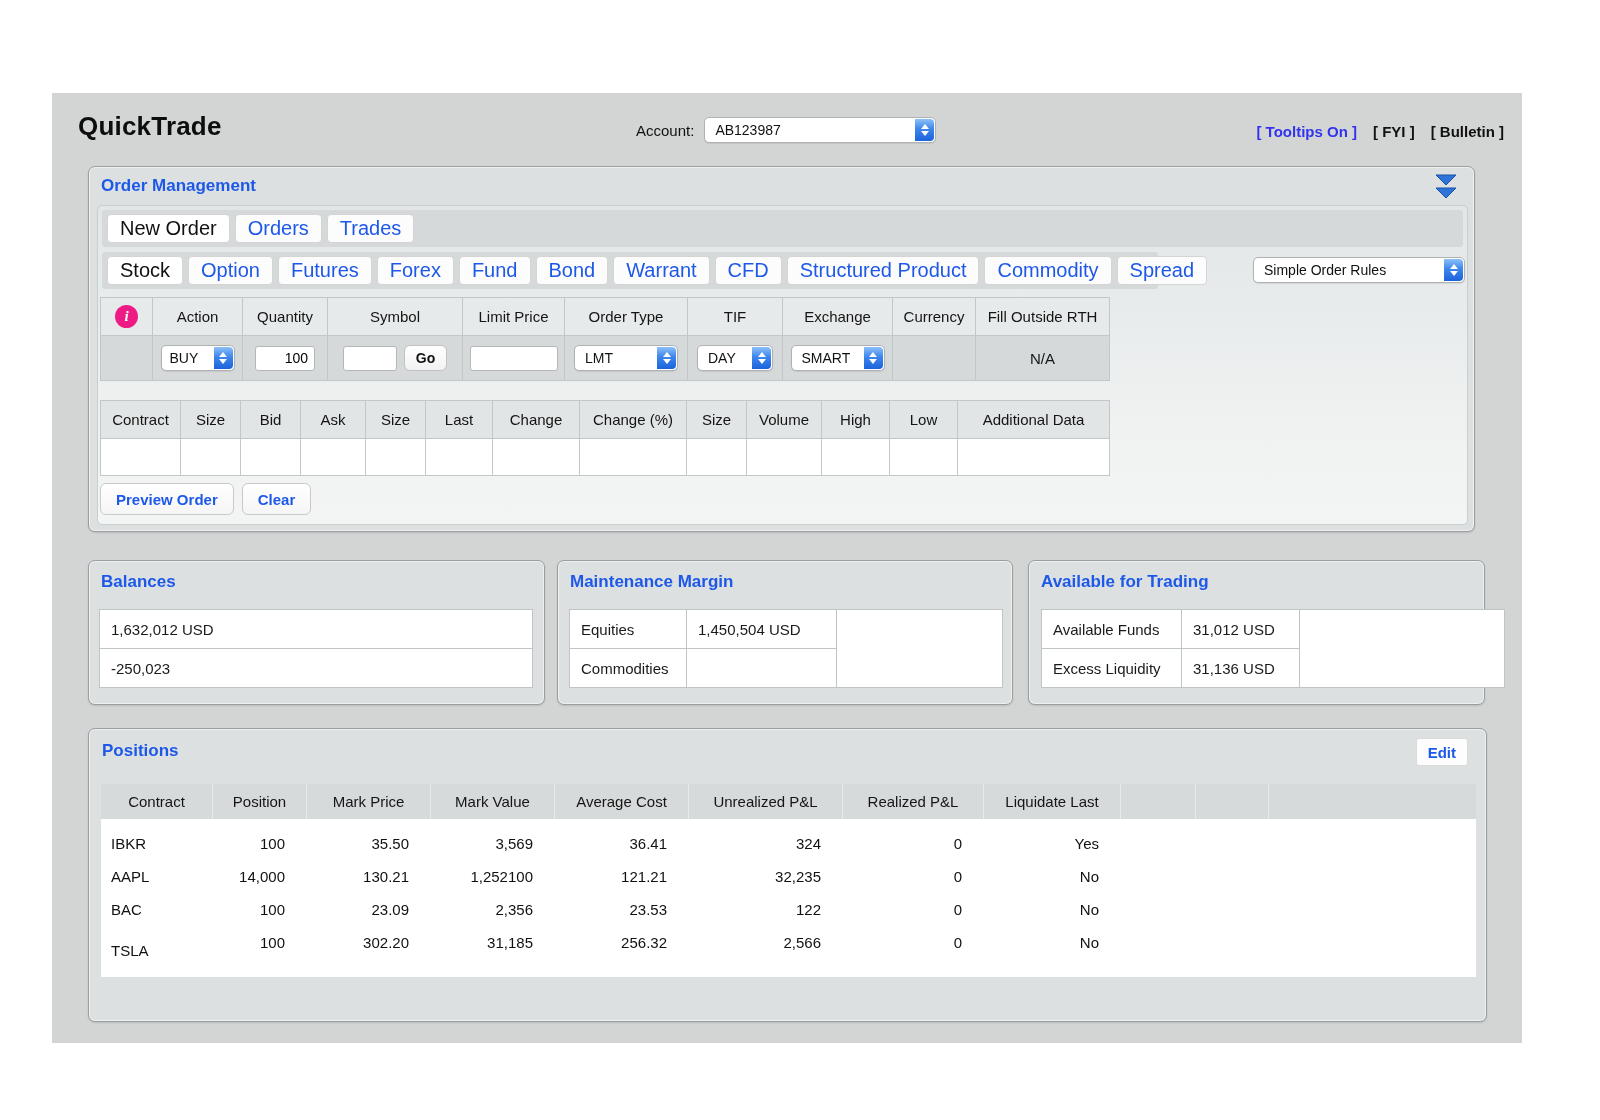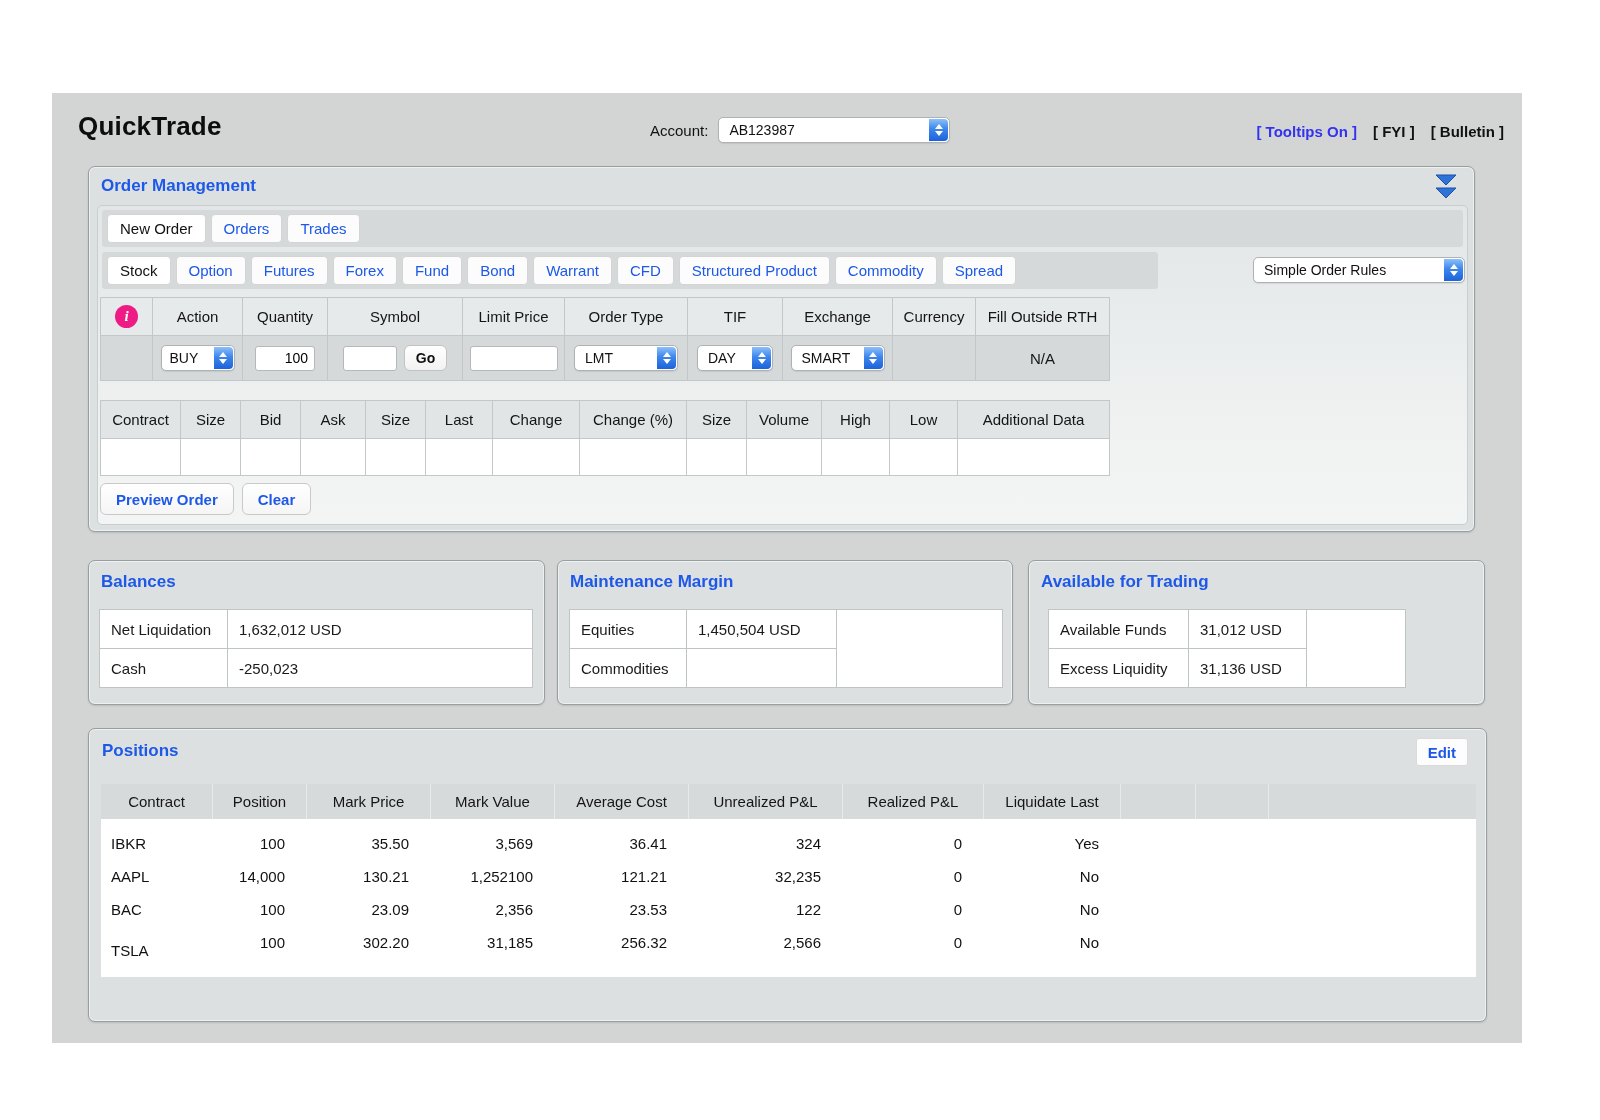--- a/index.html
+++ b/index.html
@@ -3,21 +3,21 @@
 <meta charset="utf-8">
 <style>
   * { margin:0; padding:0; box-sizing:border-box; }
   html,body { width:1600px; height:1120px; background:#ffffff;
     font-family:"Liberation Sans", sans-serif; color:#1a1a1a; }
   .app { position:absolute; left:52px; top:93px; width:1470px; height:950px;
     background:#d3d5d5; }
 
   
   .app-title { position:absolute; left:26px; top:18px; font-size:26px; font-weight:bold; color:#0d0d0d; letter-spacing:.2px; }
-  .account-wrap { position:absolute; left:584px; top:24px; display:flex; align-items:center; gap:10px;margin-left:14px; }
+  .account-wrap { position:absolute; left:584px; top:24px; display:flex; align-items:center; gap:10px; }
   .account-label { font-size:15px; color:#111; }
   .top-links { position:absolute; right:18px; top:30px; display:flex; gap:16px; font-size:15px; font-weight:bold; }
   .link-blue { color:#3333ee; }
   .link-black { color:#111; }
 
   
   .mac-select { position:relative; display:inline-flex; align-items:center; background:#fff;
     border:1px solid #aeb2b4; border-radius:5px; height:26px; padding:0 26px 0 10px;
     font-size:14px; color:#111; box-shadow:0 1px 1px rgba(0,0,0,.08); }
   .mac-select .stepper { position:absolute; right:1px; top:1px; bottom:1px; width:19px;
@@ -35,21 +35,21 @@
   .om { left:36px; top:73px; width:1387px; height:366px; }
   .om-title { position:absolute; left:12px; top:9px; }
   .collapse-icon { position:absolute; right:16px; top:6px; width:24px; height:28px; }
   .om-inner { position:absolute; left:8px; top:38px; width:1371px; height:320px;
     background:linear-gradient(180deg,#e2e6e6 0%,#f0f2f2 70%,#f3f5f5 100%);
     border:1px solid #c9cecf; border-radius:5px; }
   .tab-strip { position:absolute; background:#d5d9d9; border-radius:3px; display:flex; align-items:center; gap:5px; padding:4px 5px; }
   .strip-main { left:4px; top:4px; width:1361px; height:37px; }
   .strip-inst { left:4px; top:46px; width:1056px; height:37px; }
   .tab-btn { height:29px; display:inline-flex; align-items:center; padding:0 12px;
-    background:#fcfcfc; border:1px solid #d4d4d4; border-radius:4px; font-size:15px;
+    background:#fcfcfc; border:1px solid #d4d4d4; border-radius:4px; font-size:20px;
     color:#1d58e8; cursor:pointer; white-space:nowrap;text-align:right; }
   .tab-btn.active { color:#111; background:#ffffff; }
   .rules-select { position:absolute; left:1155px; top:51px; width:212px; }
 
   
   .gtable { position:absolute; border-top:1px solid #c2c7c8; border-left:1px solid #c2c7c8; }
   .g-row { display:flex; }
   .g-cell { border-right:1px solid #c2c7c8; border-bottom:1px solid #c2c7c8;
     display:flex; align-items:center; justify-content:center; font-size:15px; color:#151515; }
   .entry-table { left:2px; top:91px; }
@@ -261,24 +261,20 @@
       <div class="om-buttons">
         <button class="action-btn">Preview Order</button>
         <button class="action-btn">Clear</button>
       </div>
     </div>
   </div>
 
   <div class="panel info-panel bal">
     <div class="panel-title">Balances</div>
     <div class="info-table" style="left:10px; width:434px;">
-      <div class="info-col" style="width:128px;">
-        <div class="info-cell">Net Liquidation</div>
-        <div class="info-cell">Cash</div>
-      </div>
       <div class="info-col" style="flex:1;">
         <div class="info-cell">1,632,012 USD</div>
         <div class="info-cell">-250,023</div>
       </div>
     </div>
   </div>
 
   <div class="panel info-panel mm">
     <div class="panel-title">Maintenance Margin</div>
     <div class="info-table" style="left:11px; width:434px;">
@@ -291,21 +287,21 @@
         <div class="info-cell"></div>
       </div>
       <div class="info-col" style="flex:1;">
         <div class="info-cell tall"></div>
       </div>
     </div>
   </div>
 
   <div class="panel info-panel avl">
     <div class="panel-title">Available for Trading</div>
-    <div class="info-table" style="left:19px; width:358px;text-align:right;">
+    <div class="info-table" style="left:12px; width:464px;text-align:right;">
       <div class="info-col" style="width:140px;">
         <div class="info-cell">Available Funds</div>
         <div class="info-cell">Excess Liquidity</div>
       </div>
       <div class="info-col" style="width:118px;">
         <div class="info-cell">31,012 USD</div>
         <div class="info-cell">31,136 USD</div>
       </div>
       <div class="info-col" style="flex:1;">
         <div class="info-cell tall"></div>

